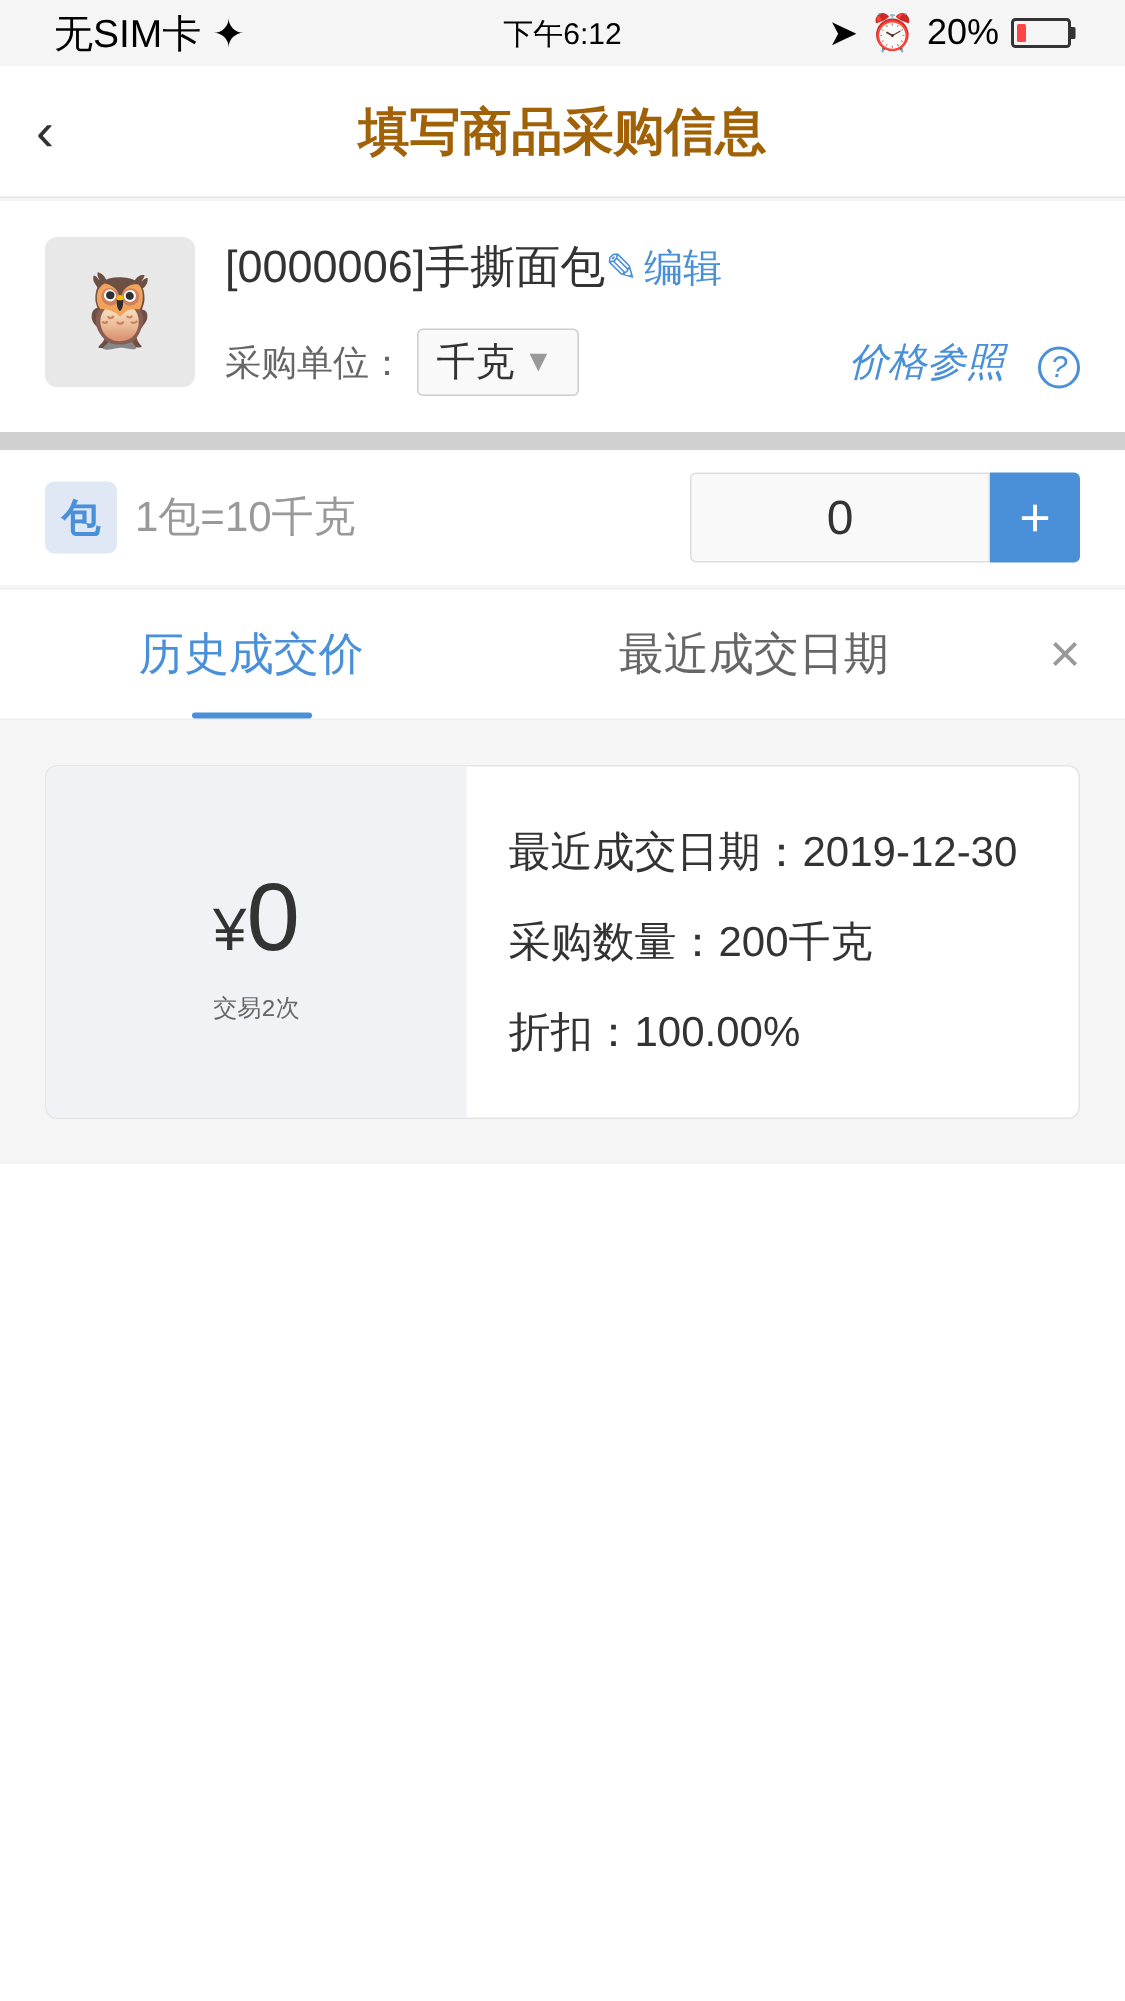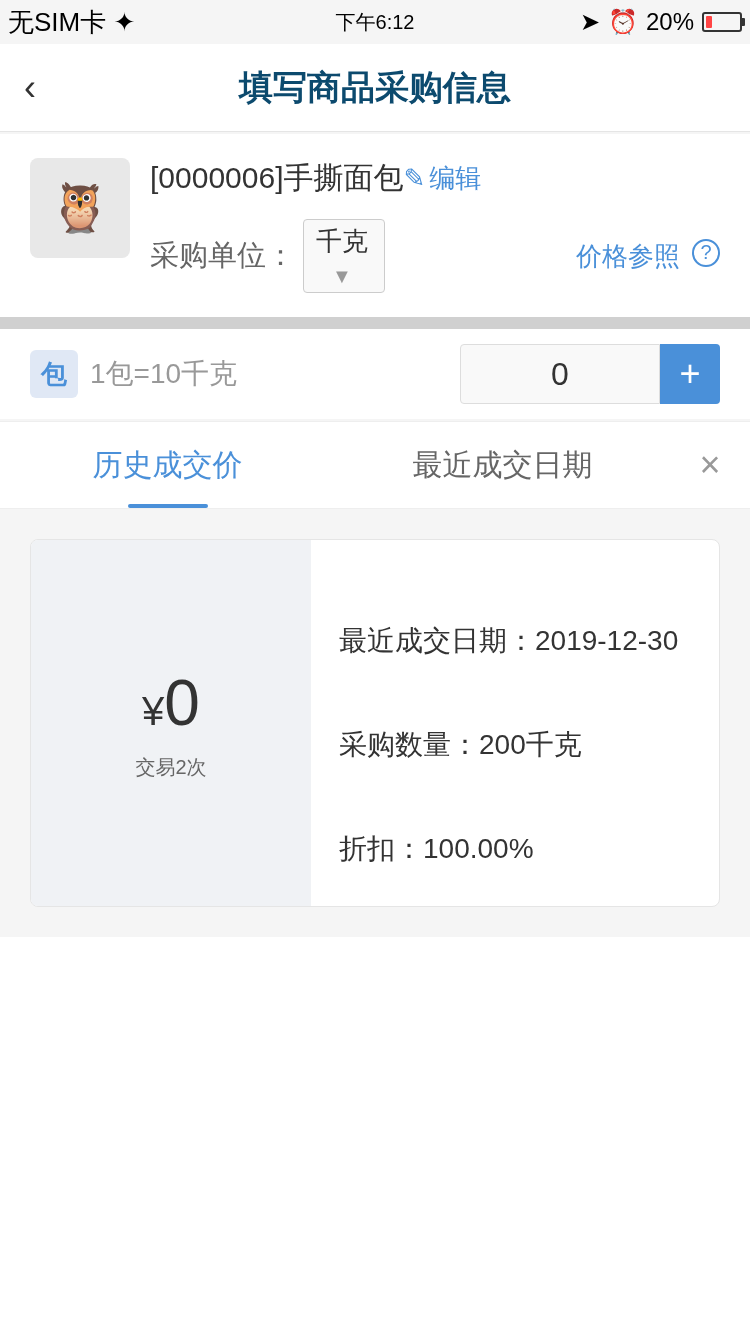--- a/index.html
+++ b/index.html
@@ -13,21 +13,21 @@
     }
 
     
     .status-bar {
       width: 750px;
       height: 44px;
       background: #f5f5f5;
       display: flex;
       align-items: center;
       justify-content: space-between;
-      padding: 0 8px;
+      padding: 0 36px;
       font-size: 28px;
     }
     .status-left {
       display: flex;
       align-items: center;
       gap: 8px;
       font-size: 26px;
     }
     .status-center {
       font-size: 20px;
@@ -89,21 +89,21 @@
     .nav-back {
       position: absolute;
       left: 24px;
       font-size: 36px;
       color: #333;
       cursor: pointer;
     }
     .nav-title {
       font-size: 34px;
       font-weight: 600;
-      color: #0c4a6e;
+      color: #a16207;
     }
 
     
     .product-card {
       background: #fff;
       margin-top: 2px;
       padding: 24px 30px;
       display: flex;
       align-items: flex-start;
       gap: 20px;
@@ -144,47 +144,47 @@
       align-items: center;
       gap: 4px;
       cursor: pointer;
     }
     .product-unit-row {
       display: flex;
       align-items: center;
       justify-content: space-between;
     }
     .unit-label {
-      font-size: 29px;
+      font-size: 24px;
       color: #666;
     }
     .unit-select {
       display: inline-flex;
       align-items: center;
       border: 1px solid #ccc;
       border-radius: 4px;
       padding: 4px 16px 4px 12px;
       font-size: 26px;
       color: #333;
       gap: 6px;
       background: #f9f9f9;
       cursor: pointer;
-      flex-direction: column;
     }
     .unit-select .chevron {
       font-size: 20px;
       color: #999;
     }
     .price-ref {
       font-size: 26px;
       color: #4a90d9;
       display: flex;
-      align-items: flex-start;
-      gap: 12px;
-      cursor: pointer;
+      align-items: flex-end;
+      gap: 22px;
+      cursor: pointer;
+      font-style: italic;
     }
     .price-ref-icon {
       width: 28px;
       height: 28px;
       border: 2px solid #4a90d9;
       border-radius: 50%;
       display: flex;
       align-items: center;
       justify-content: center;
       font-size: 20px;
@@ -331,36 +331,36 @@
     .price-amount {
       font-size: 64px;
       font-weight: 400;
       color: #333;
       line-height: 1.2;
     }
     .price-amount .currency {
       font-size: 40px;
     }
     .trade-count {
-      font-size: 20px;
+      font-size: 16px;
       color: #666;
       margin-top: 12px;
+      font-family: Liberation Mono, monospace;
     }
     .price-card-right {
       flex: 1;
       padding: 36px 28px;
       display: flex;
       flex-direction: column;
       gap: 18px;
     }
     .detail-row {
       font-size: 28px;
       color: #333;
       line-height: 1.5;
-      margin-top: 44px;
     }
   </style>
 </head>
 <body>
 
 <div class="status-bar">
   <div class="status-left">
     <span>无SIM卡 ✦</span>
   </div>
   <span class="status-center">下午6:12</span>

